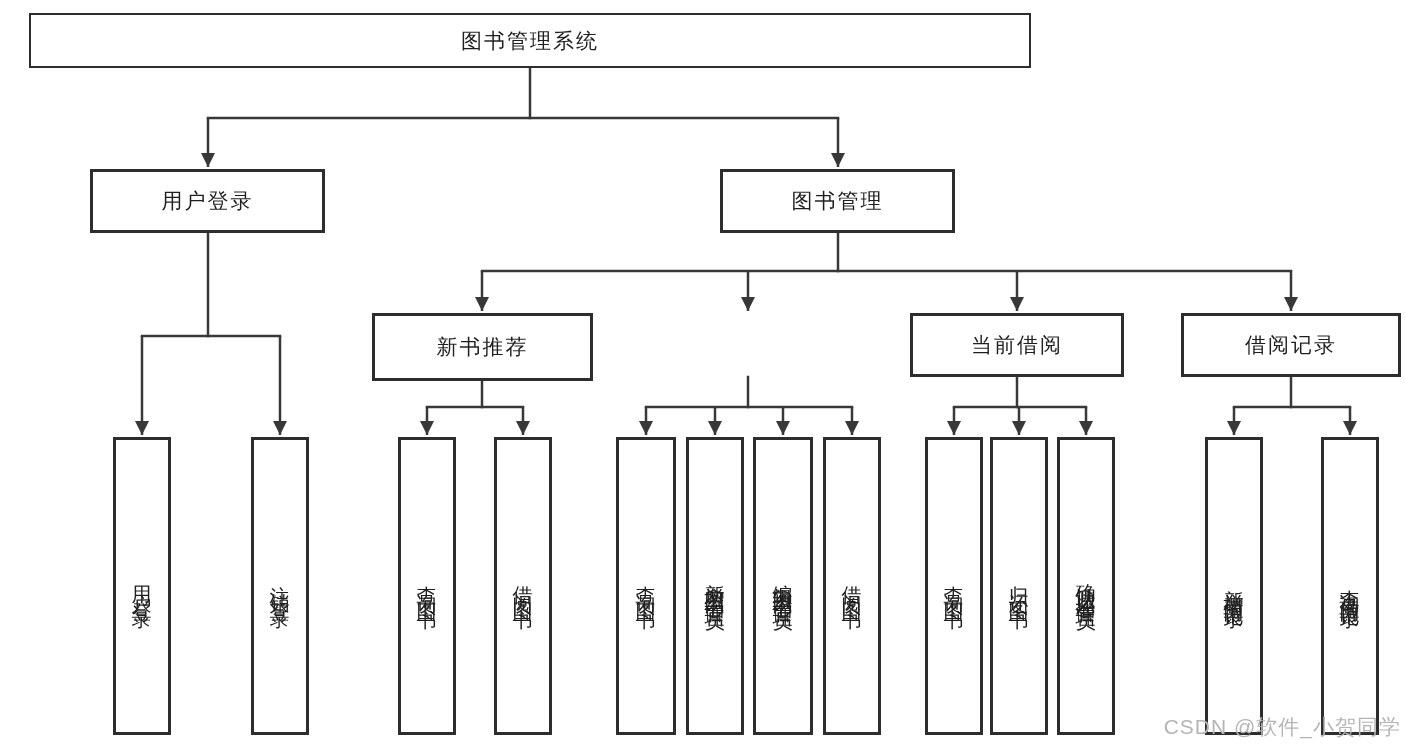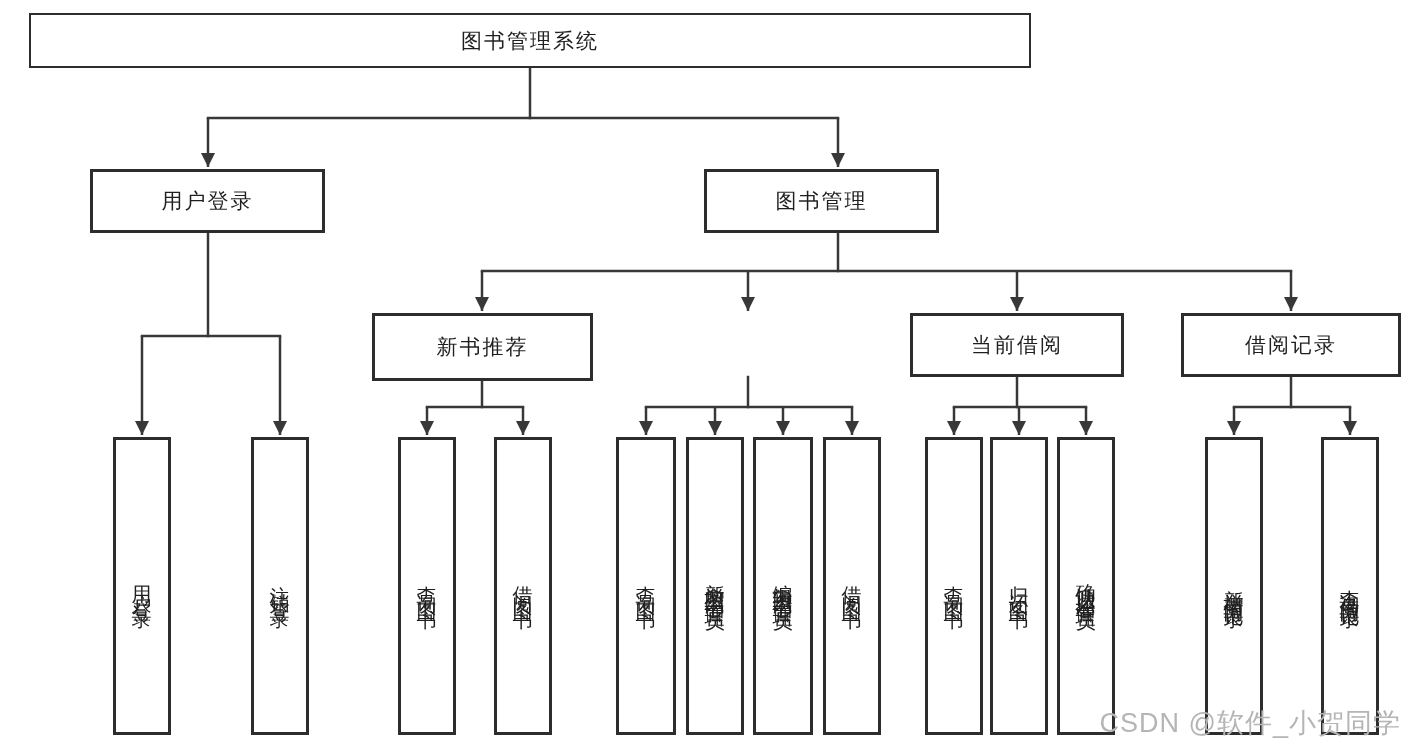--- a/index.html
+++ b/index.html
@@ -54,21 +54,21 @@
     letter-spacing: 8px;
     line-height: 1;
     white-space: normal;
   }
   .node.v.long .lbl { letter-spacing: 4px; }
 
   .watermark {
     position: absolute;
     right: 12px;
     bottom: 6px;
-    font-size: 27px;
+    font-size: 21px;
     color: var(--watermark-color, #b5b5b5);
     letter-spacing: 1px;
     pointer-events: none;
   }
 </style>
 </head>
 <body>
 
 <div class="canvas">
 
@@ -120,21 +120,21 @@
     <line x1="1342" y1="407" x2="1342" y2="435" marker-end="url(#arrow)"></line>
   </svg>
 
   <div class="node root" style="left:21px;top:13px;width:1002px;height:55px">
     <span class="lbl">图书管理系统</span>
   </div>
 
   <div class="node" style="left:82px;top:169px;width:235px;height:64px">
     <span class="lbl">用户登录</span>
   </div>
-  <div class="node" style="left:696px;top:169px;width:235px;height:64px">
+  <div class="node" style="left:712px;top:169px;width:235px;height:64px">
     <span class="lbl">图书管理</span>
   </div>
 
   <div class="node" style="left:364px;top:313px;width:221px;height:68px">
     <span class="lbl">新书推荐</span>
   </div>
   <div class="node" style="left:1173px;top:313px;width:220px;height:64px">
     <span class="lbl">借阅记录</span>
   </div>
   <div class="node" style="left:902px;top:313px;width:214px;height:64px">

